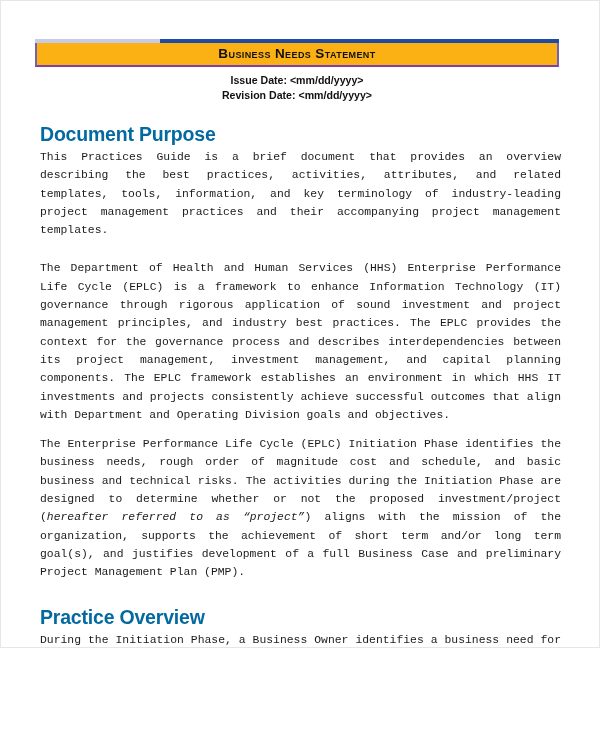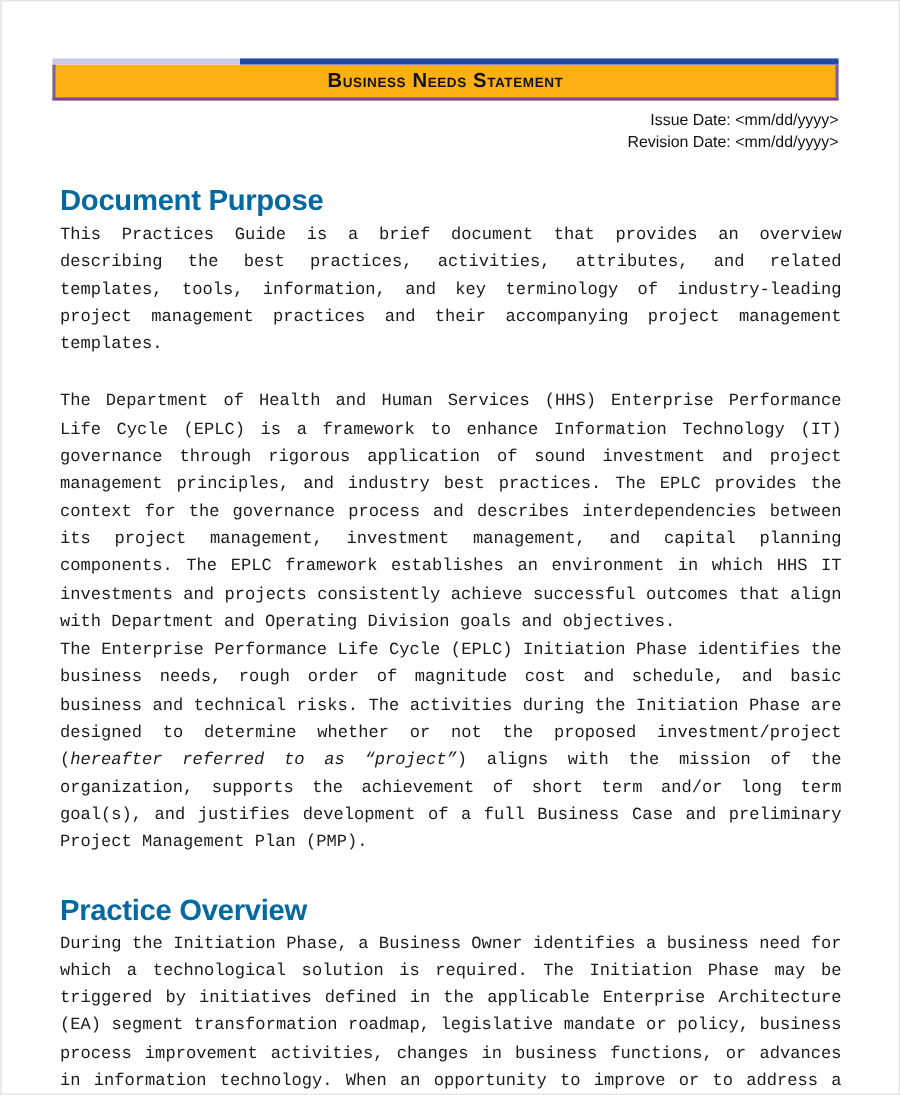--- a/index.html
+++ b/index.html
@@ -10,21 +10,21 @@
     width: 600px;
     height: 730px;
     background: #ffffff;
     font-family: "Liberation Sans", sans-serif;
     -webkit-font-smoothing: antialiased;
   }
 
   .page {
     position: relative;
     width: 600px;
-    height: 730px;
+    height: 648px;
     box-sizing: border-box;
     background: #ffffff;
     border: 1px solid #e6e6e6;
     overflow: hidden;
   }
 
   
   .header-block {
     position: absolute;
     left: 34px;
@@ -67,23 +67,23 @@
     font-size: 13.5px;
     font-variant: small-caps;
     letter-spacing: 0.4px;
     color: #111111;
     line-height: 1;
     white-space: nowrap;
   }
 
   .date-lines {
     margin-top: 6px;
-    text-align: right;
+    text-align: center;
     font-size: 10.6px;
-    font-weight: normal;
+    font-weight: bold;
     color: #111111;
     line-height: 15px;
   }
 
   
   .content {
     position: absolute;
     left: 39px;
     top: 122px;
     width: 521px;
@@ -103,21 +103,21 @@
 
   .para {
     font-family: Liberation Mono, monospace;
     font-size: 11.4px;
     line-height: 18.3px;
     color: #1b1b1b;
     text-align: justify;
     margin: 0;
   }
 
-  .para + .para { margin-top: 1px; }
+  .para + .para { margin-top: 11px; }
 
   .gap-background { height: 18px; }
   .gap-practice  { height: 22px; }
 
   .ital { font-style: italic; }
 </style>
 </head>
 <body>
 
 <div class="page">

